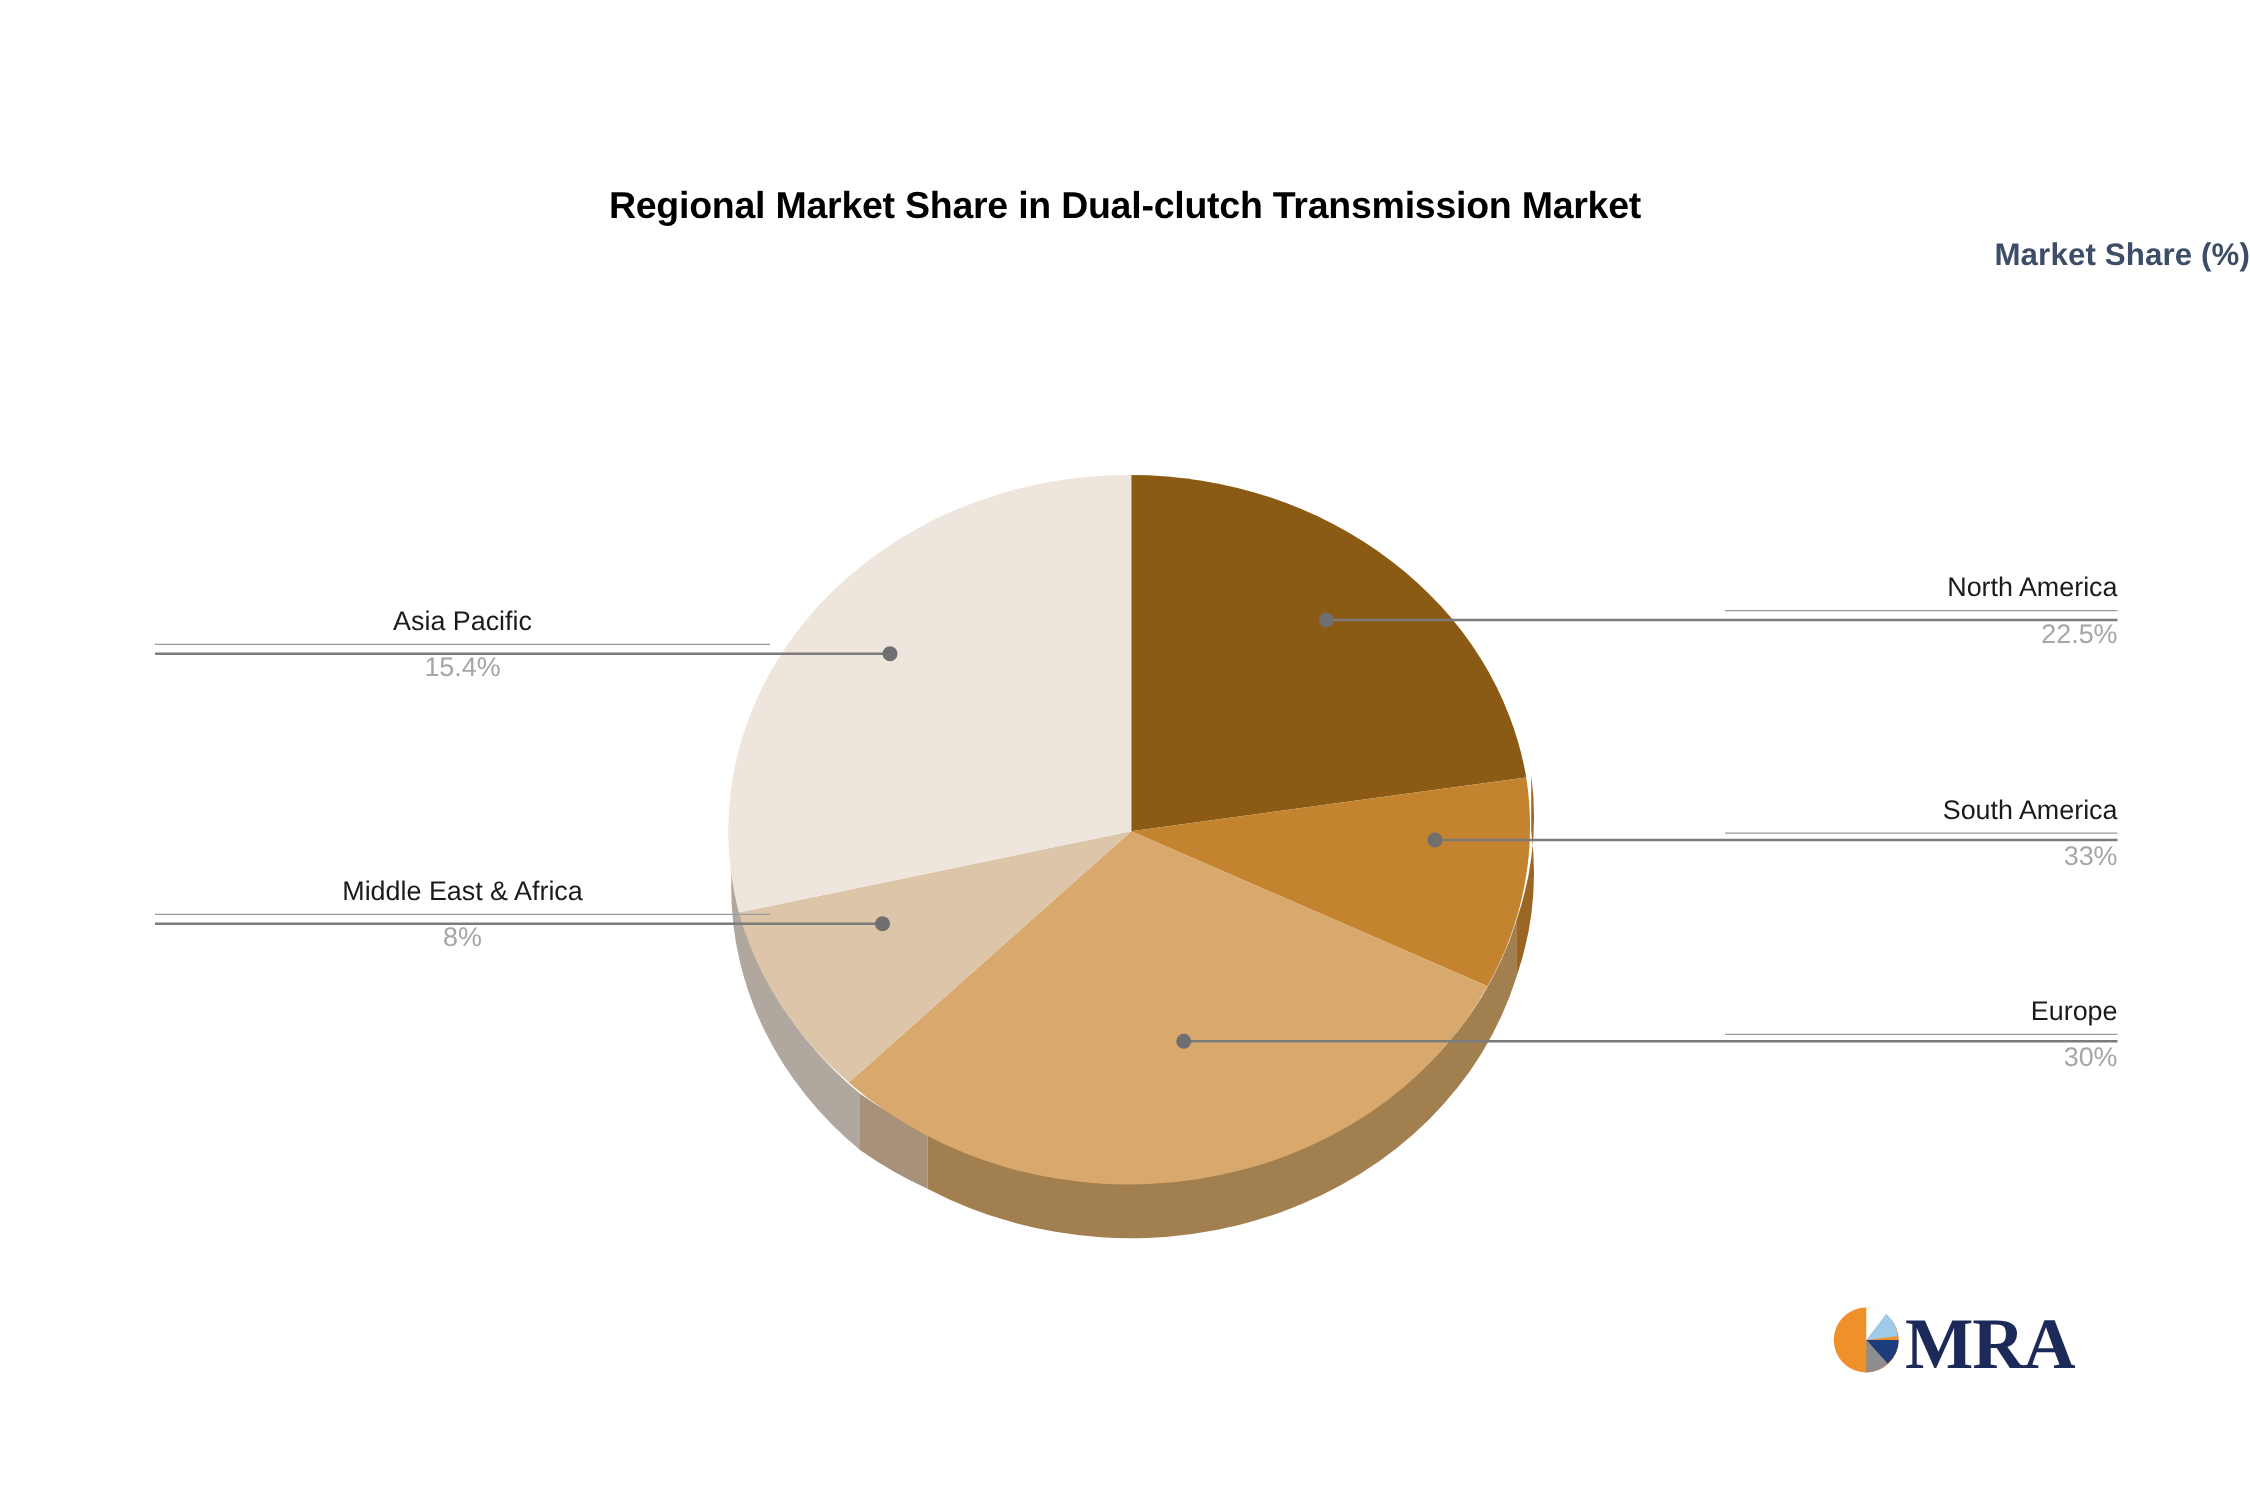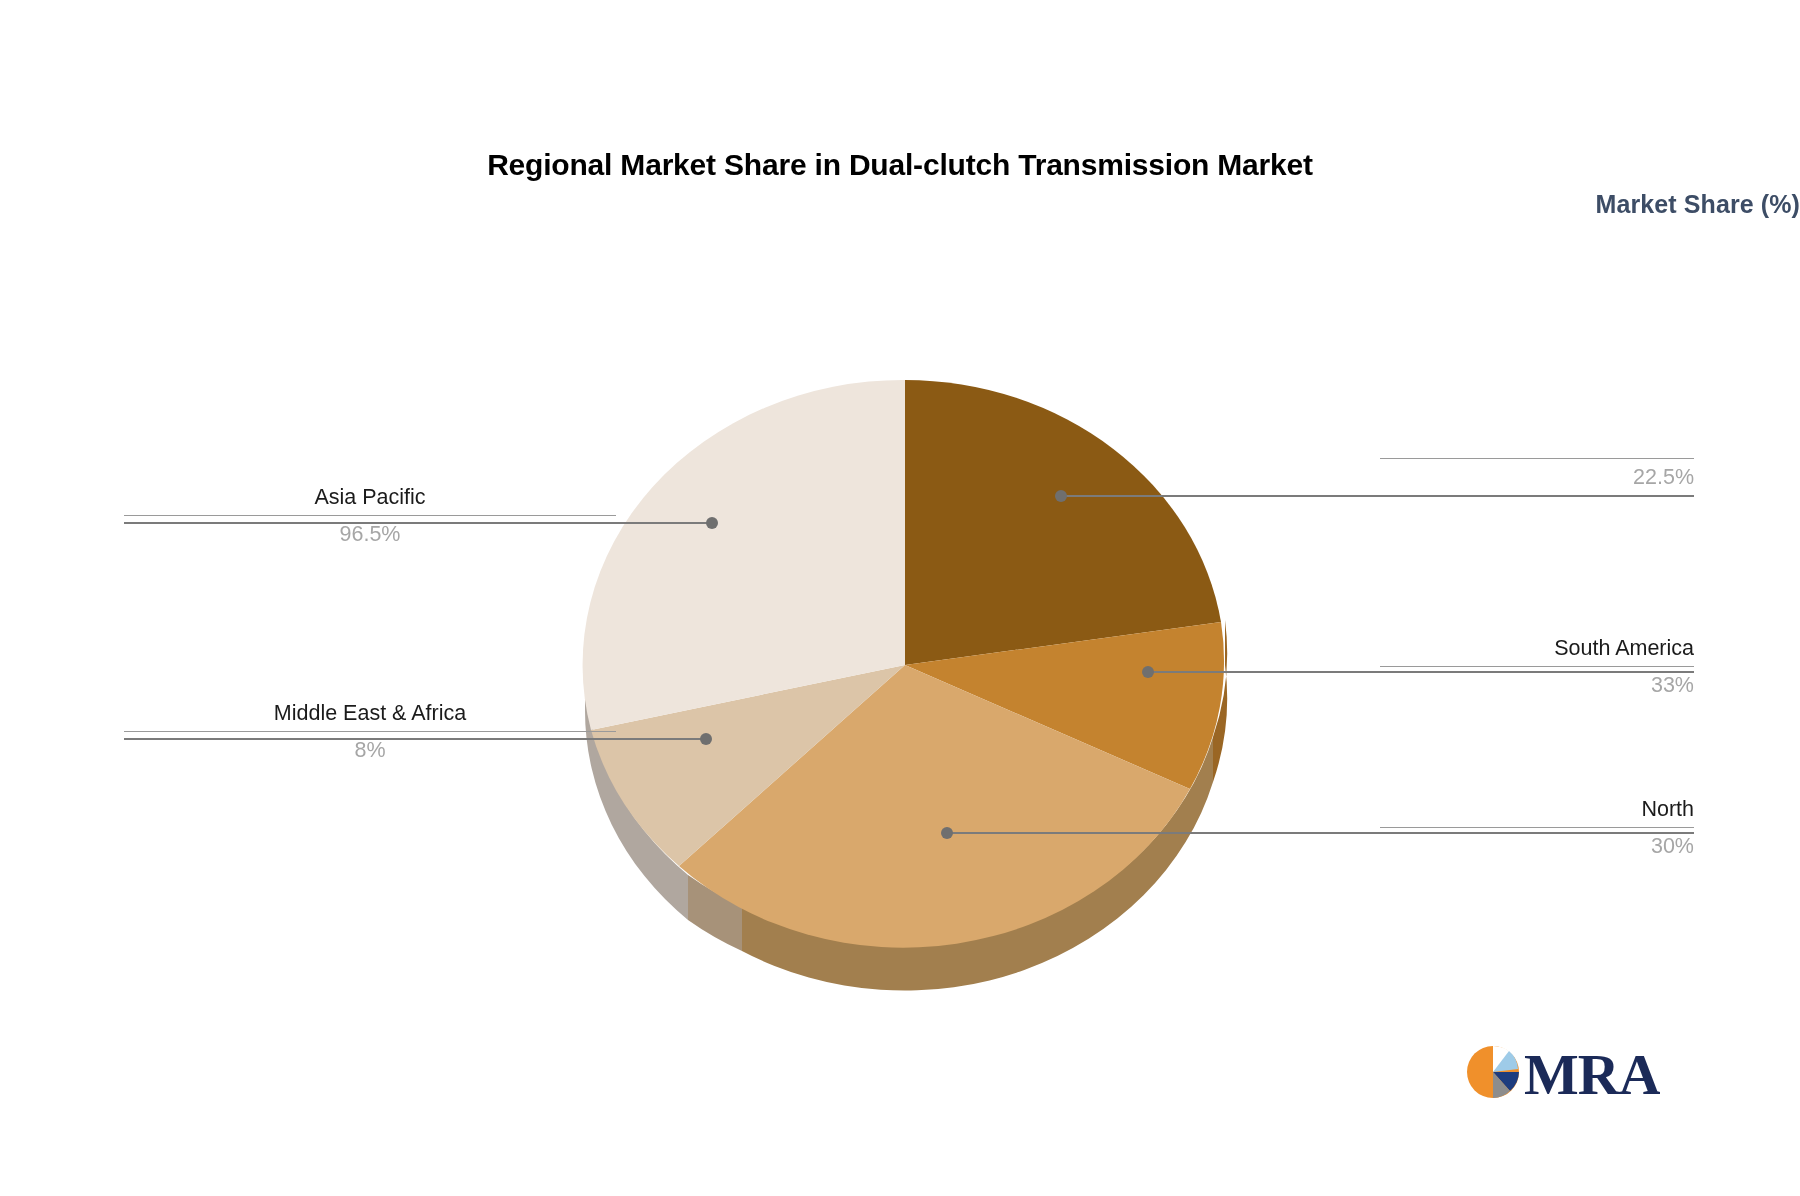--- a/index.html
+++ b/index.html
@@ -126,46 +126,47 @@
     <circle cx="947" cy="833" r="6"></circle>
     <circle cx="706" cy="739" r="6"></circle>
     <circle cx="712" cy="523" r="6"></circle>
   </g>
 </svg>
 
 <div class="chart-title">Regional Market Share in Dual-clutch Transmission Market</div>
 <div class="chart-subtitle">Market Share (%)</div>
 
 <div class="callout right" style="left:1380px; top:455px; width:314px;">
+  <div class="cl-name">North America</div>
   <div class="cl-rule"></div>
   <div class="cl-value">22.5%</div>
 </div>
 
 <div class="callout right" style="left:1380px; top:633px; width:314px;">
   <div class="cl-name">South America</div>
   <div class="cl-rule"></div>
   <div class="cl-value">33%</div>
 </div>
 
 <div class="callout right" style="left:1380px; top:794px; width:314px;">
-  <div class="cl-name">North</div>
+  <div class="cl-name">Europe</div>
   <div class="cl-rule"></div>
   <div class="cl-value">30%</div>
 </div>
 
 <div class="callout left" style="left:124px; top:698px; width:492px;">
   <div class="cl-name">Middle East &amp; Africa</div>
   <div class="cl-rule"></div>
   <div class="cl-value">8%</div>
 </div>
 
 <div class="callout left" style="left:124px; top:482px; width:492px;">
   <div class="cl-name">Asia Pacific</div>
   <div class="cl-rule"></div>
-  <div class="cl-value">96.5%</div>
+  <div class="cl-value">15.4%</div>
 </div>
 
 <svg class="logo" viewBox="0 0 200 72">
 
   <g>
     <circle cx="33" cy="34" r="26" fill="#f0902b"></circle>
     <path d="M 33 34 L 33 8 A 26 26 0 0 1 54 18 Z" fill="#ffffff"></path>
     <path d="M 33 34 L 49 13 A 26 26 0 0 1 58 31 Z" fill="#9ecbe8"></path>
     <path d="M 33 34 L 59 34 A 26 26 0 0 1 50 53 Z" fill="#1d3c7e"></path>
     <path d="M 33 34 L 50 53 A 26 26 0 0 1 33 60 Z" fill="#8d8d8d"></path>

